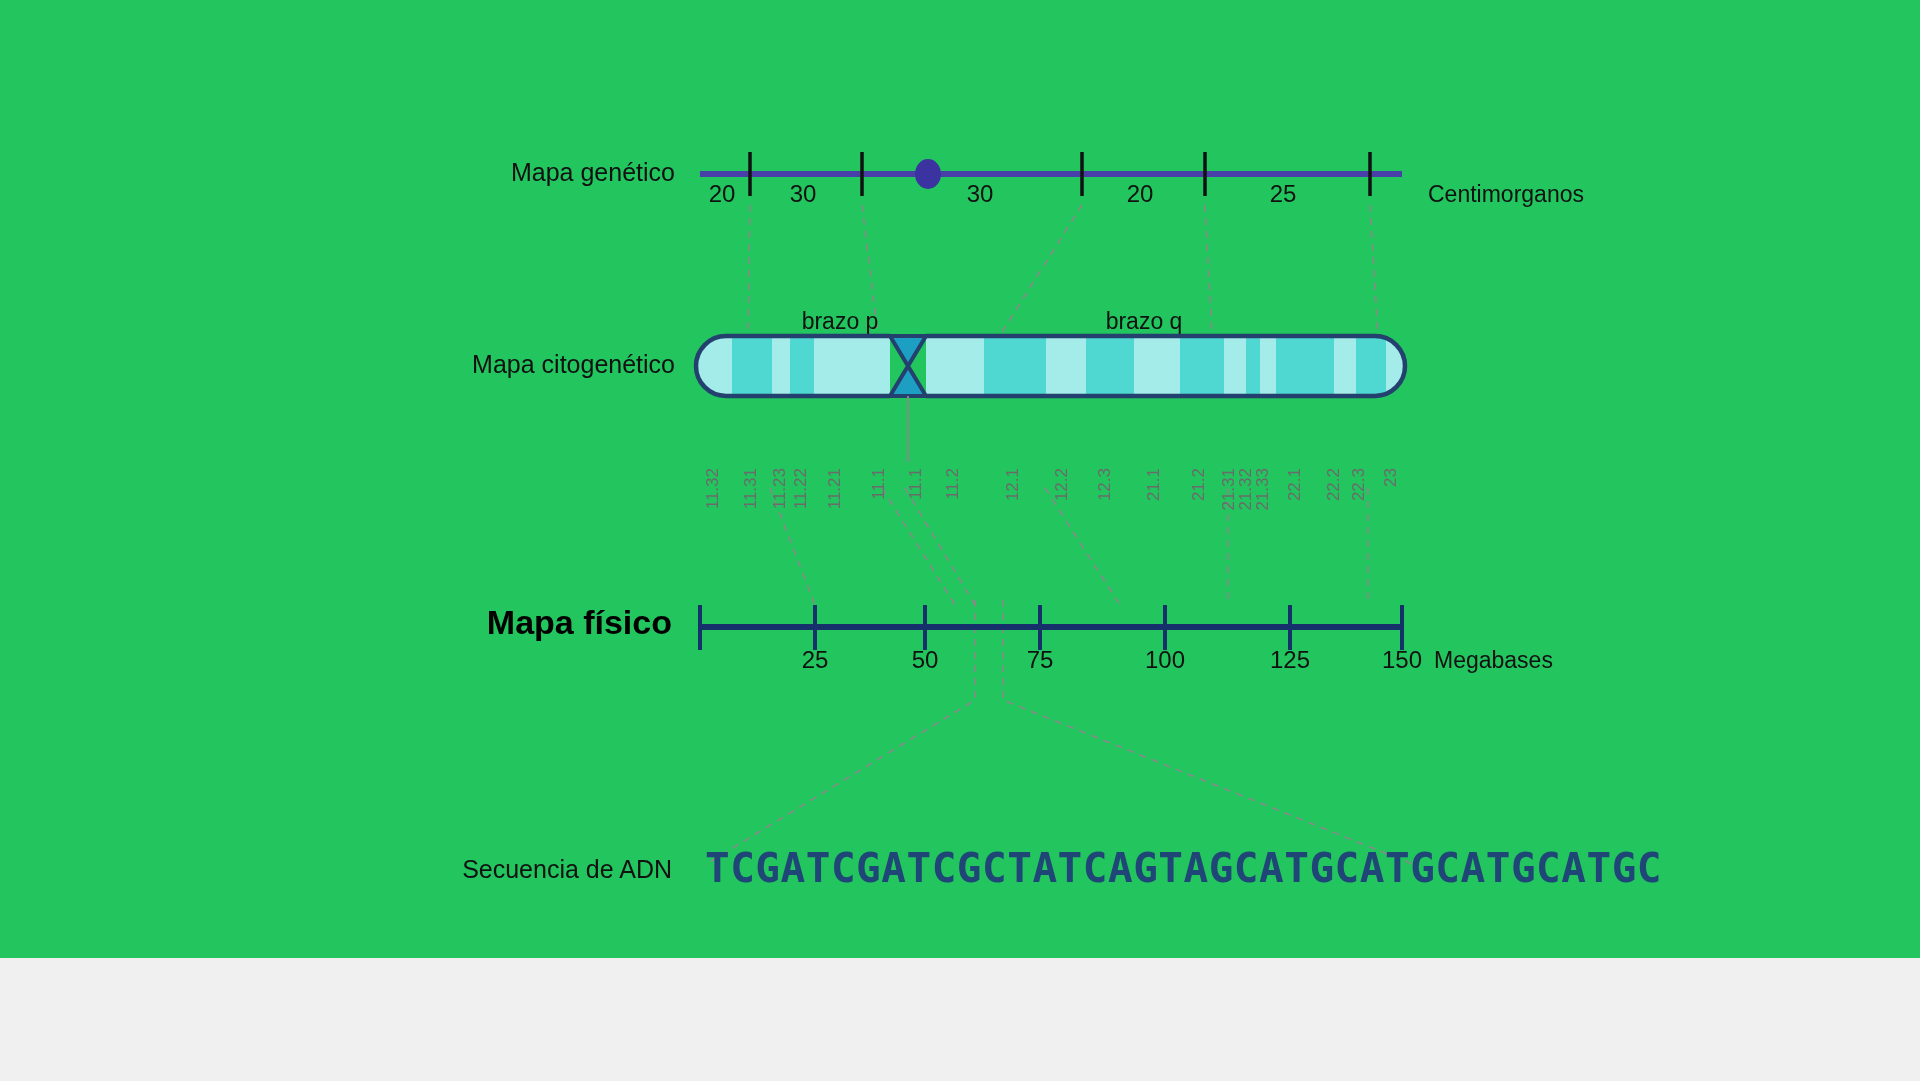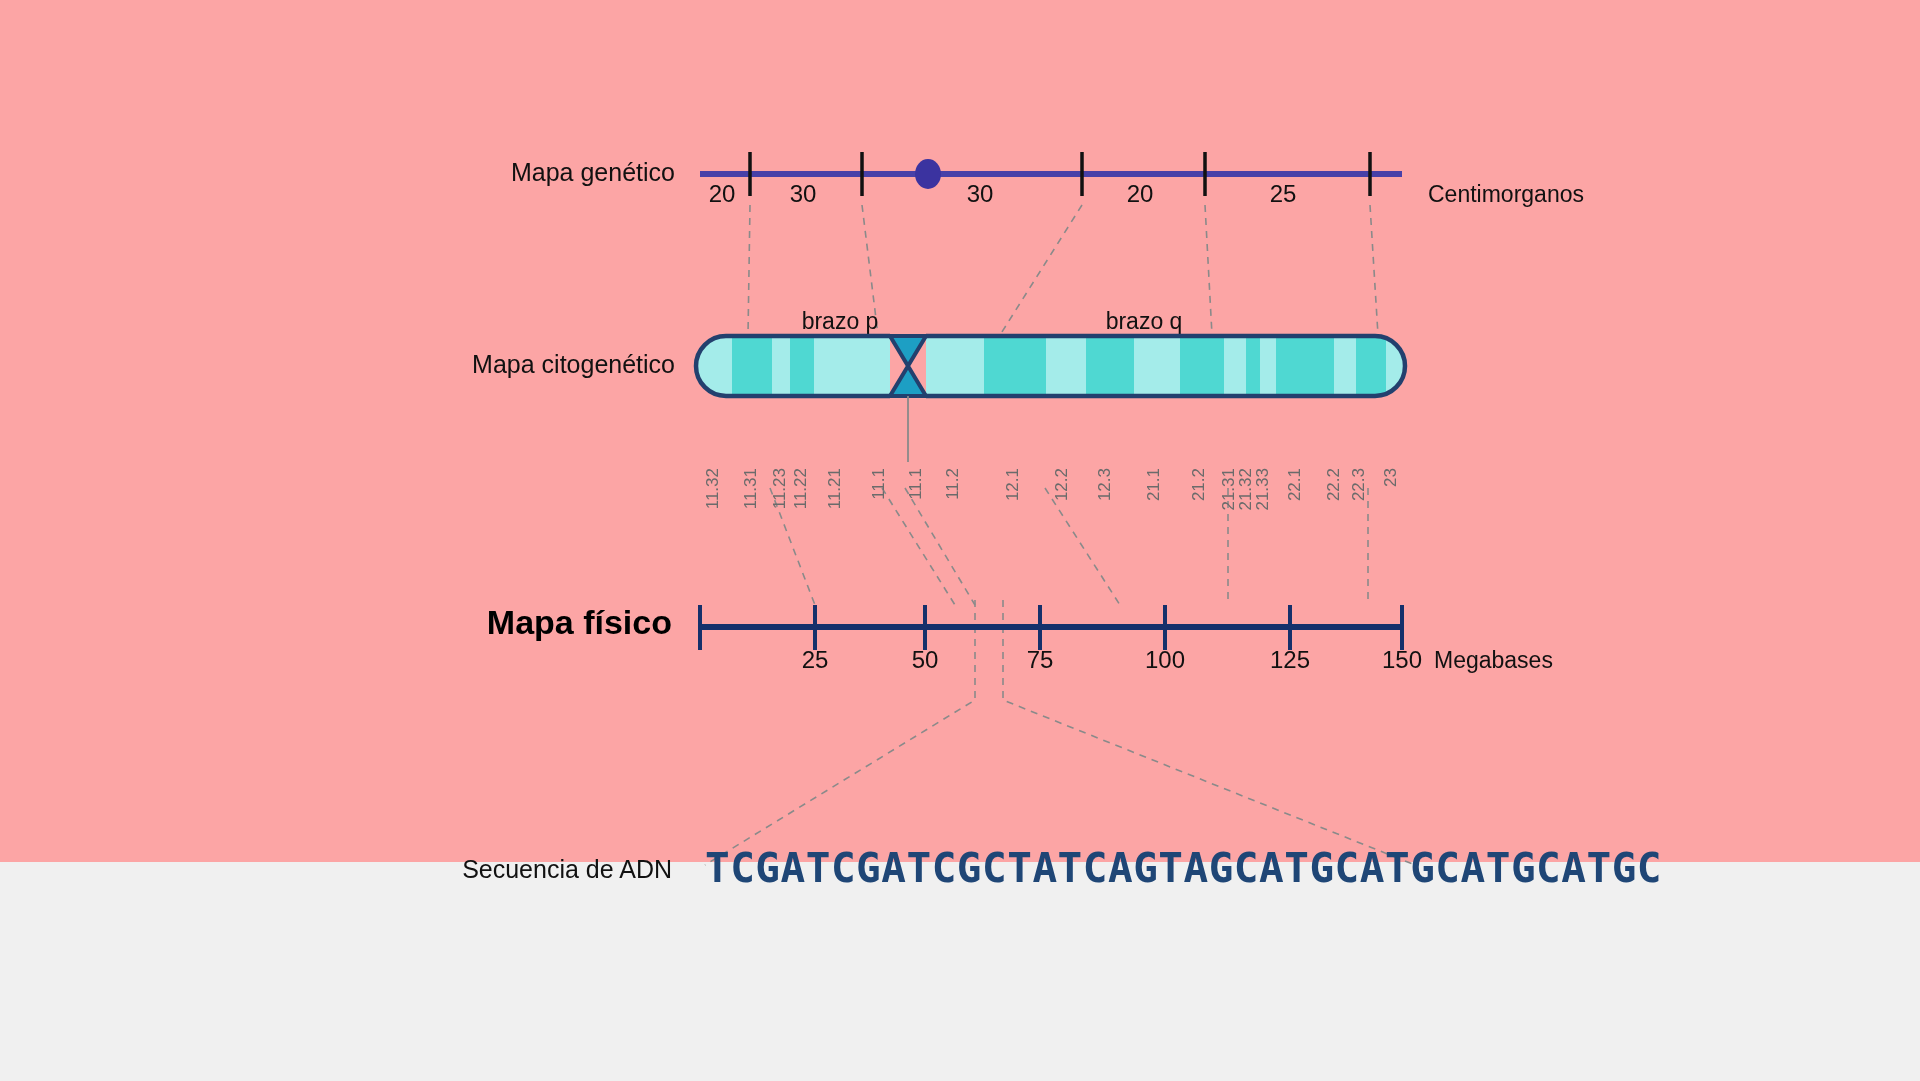--- a/index.html
+++ b/index.html
@@ -9,22 +9,22 @@
   }
   body {
     width: 1920px;
     height: 1081px;
     overflow: hidden;
     font-family: "Liberation Sans", sans-serif;
   }
   #stage {
     position: relative;
     width: 1920px;
-    height: 862px;
-    background: #fca5a5;
+    height: 958px;
+    background: #22c55e;
   }
   svg#diagram {
     position: absolute;
     top: 0;
     left: 0;
     width: 1920px;
     height: 1081px;
     display: block;
   }
   .row-label {

